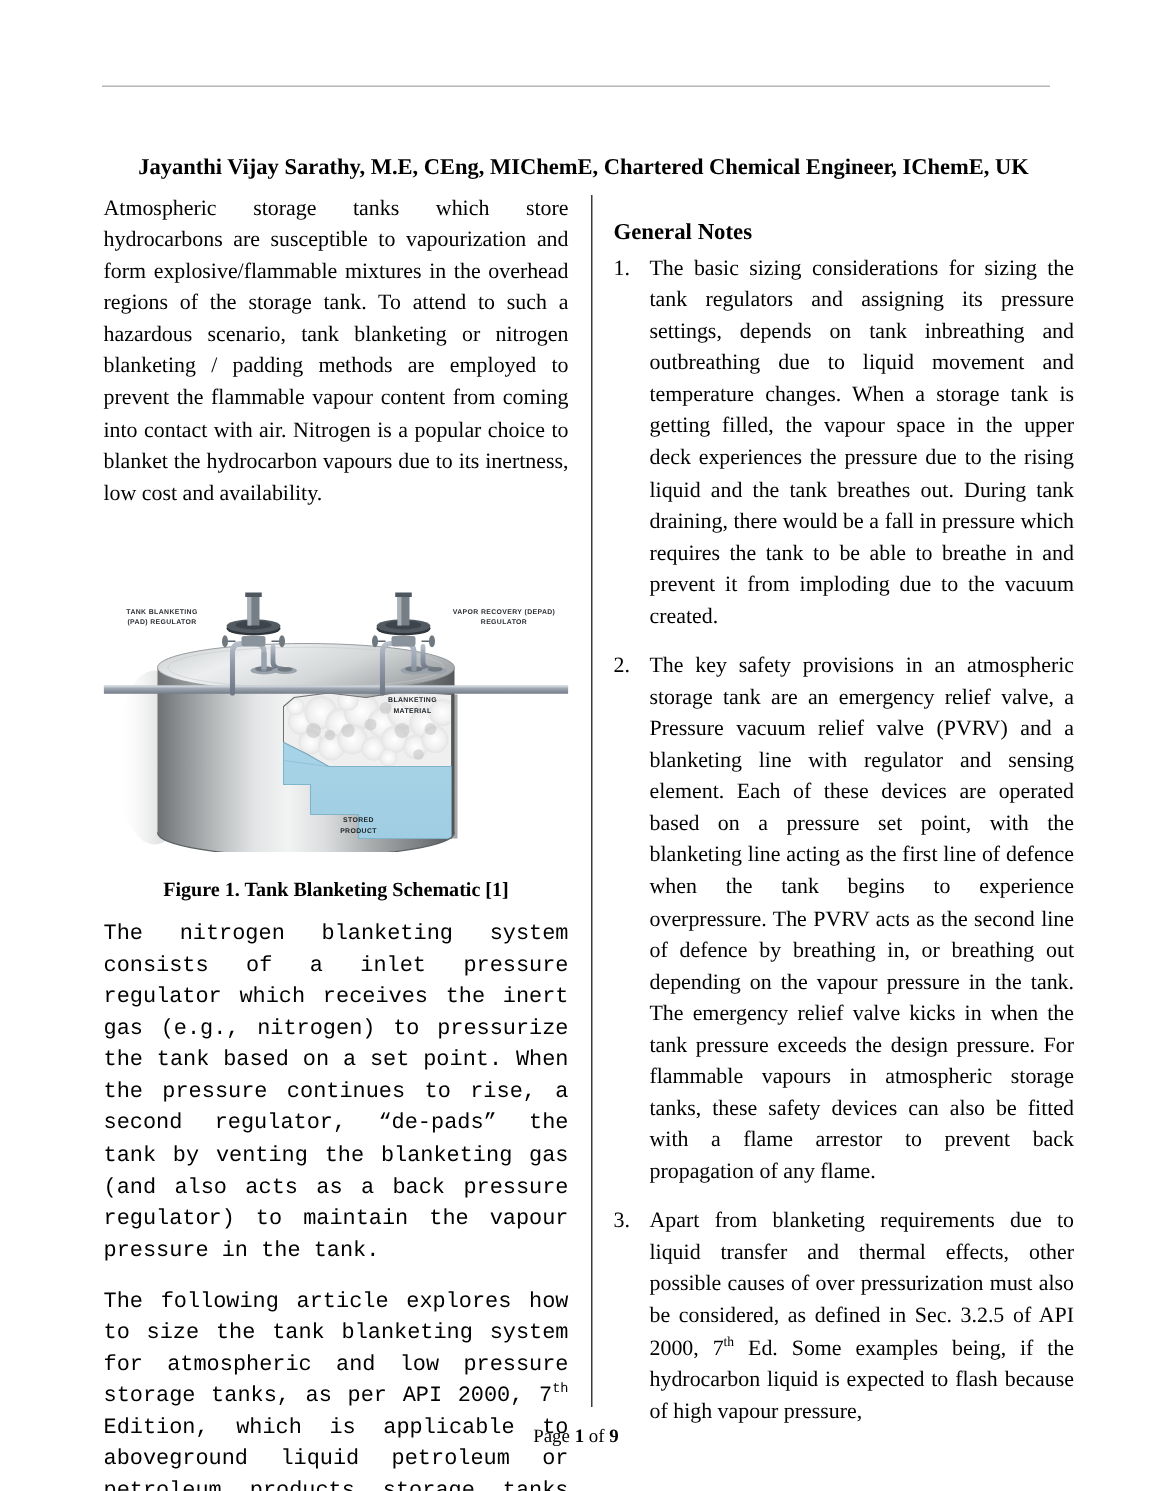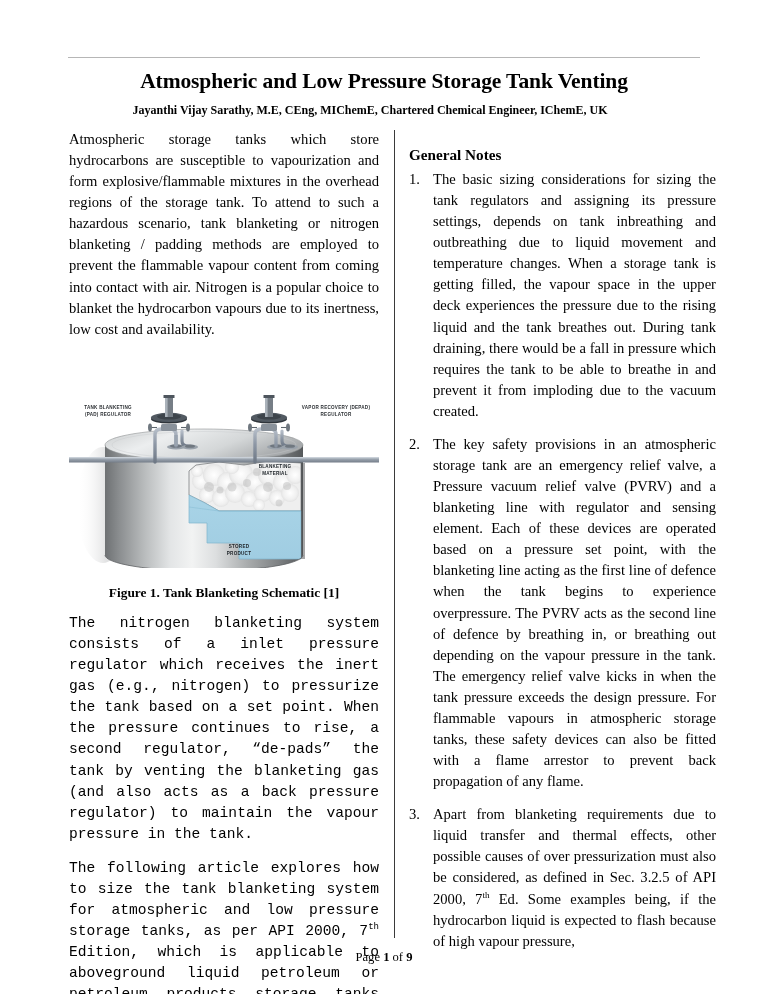--- a/index.html
+++ b/index.html
@@ -38,25 +38,25 @@
     top: 68px;
     width: 632px;
     text-align: center;
     font-size: 21.5px;
     font-weight: bold;
     letter-spacing: -0.1px;
     line-height: 1.25;
   }
   .doc-byline {
     position: absolute;
-    left: 46px;
+    left: 65px;
     top: 103px;
     width: 648px;
     text-align: center;
-    font-size: 12px;
+    font-size: 15px;
     font-weight: bold;
     line-height: 1.3;
   }
   
   .col-rule {
     position: absolute;
     left: 394px;
     top: 130px;
     width: 0;
     height: 808px;
@@ -161,21 +161,20 @@
   }
   .footer b { font-weight: bold; }
 </style>
 </head>
 <body>
 
 <div class="page">
 
   <div class="header-rule"></div>
 
-  <div class="doc-title">Atmospheric and Low Pressure Storage Tank Venting</div>
   <div class="doc-byline">Jayanthi Vijay Sarathy, M.E, CEng, MIChemE, Chartered Chemical Engineer, IChemE, UK</div>
 
   <div class="col-rule"></div>
 
   <div class="col col-left">
     <p>Atmospheric storage tanks which store hydrocarbons are susceptible to vapourization and form explosive/flammable mixtures in the overhead regions of the storage tank. To attend to such a hazardous scenario, tank blanketing or nitrogen blanketing / padding methods are employed to prevent the flammable vapour content from coming into contact with air. Nitrogen is a popular choice to blanket the hydrocarbon vapours due to its inertness, low cost and availability.</p>
   </div>
 
   <div class="figure-block">
     <div class="figure-canvas">

